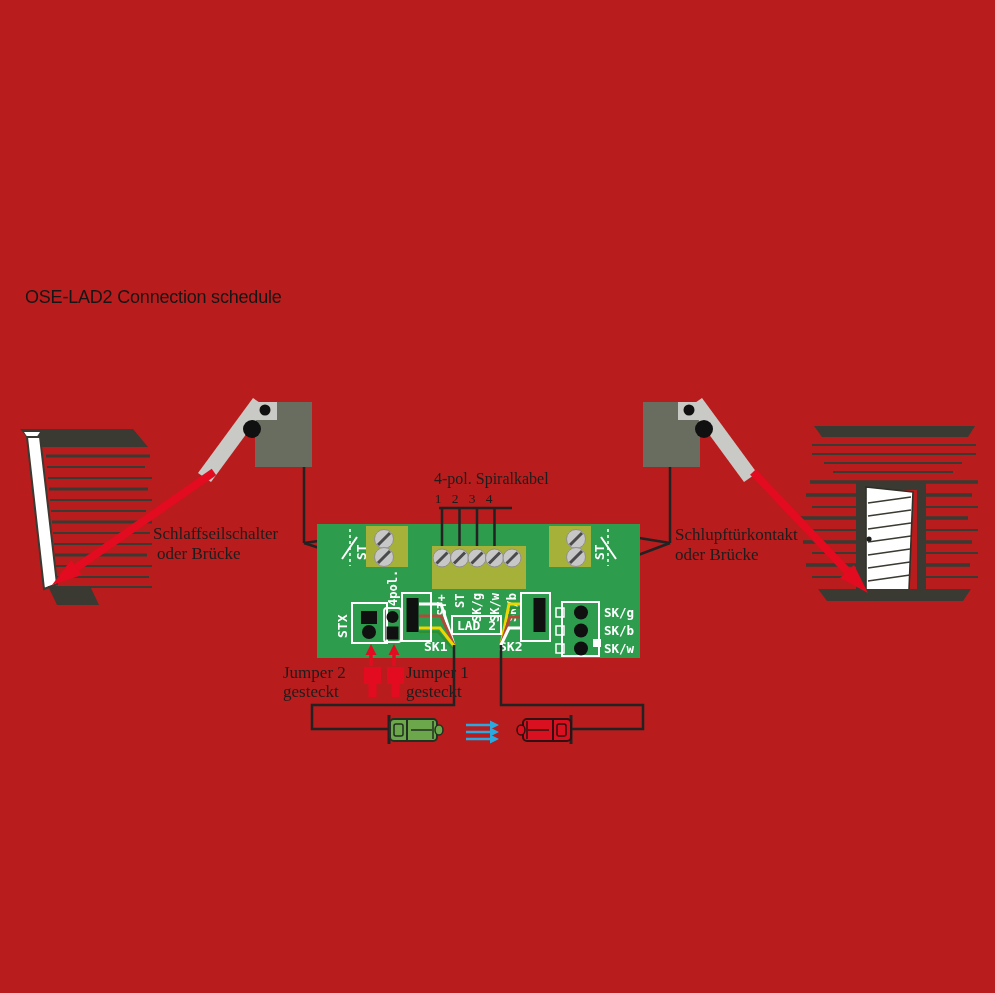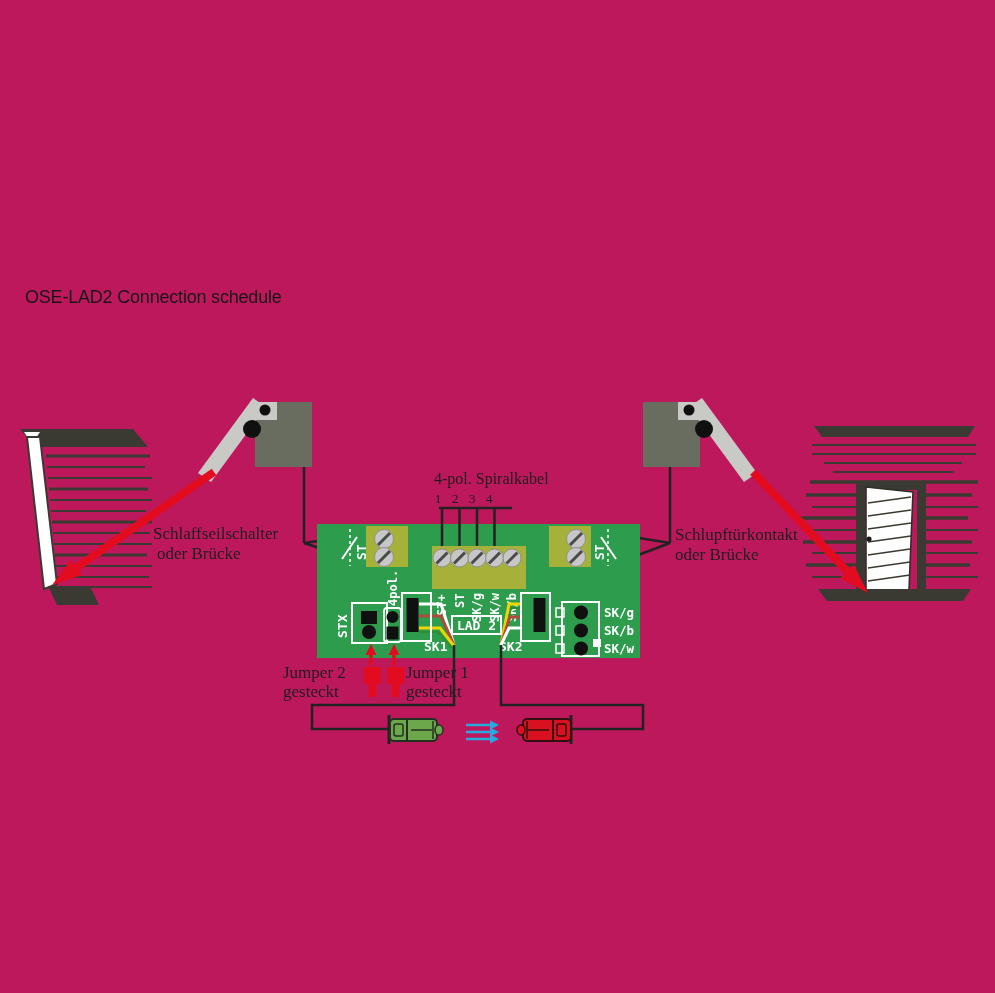--- a/index.html
+++ b/index.html
@@ -1,16 +1,16 @@
 <!DOCTYPE html>
 <html style="--pcb_green: #2d9c4d; --terminal_olive: #a6b139; --signal_red: #e30b20; --beam_cyan: #2aa9e0; --wire_yellow: #f0d500; --wire_green: #2f8f2f; --wire_red: #b04a3a; --device_grey: #696d5f; --lever_grey: #c9c9c5; --door_dark: #3a3a32; --sensor_green: #6da74b; --sensor_red: #d8101f;"><head>
 <meta charset="utf-8">
 <style>
   html,body{margin:0;padding:0;background:#fff;}
-  #stage{position:relative;width:995px;height:993px;background:#be185d;overflow:hidden;
+  #stage{position:relative;width:995px;height:993px;background:#b91c1c;overflow:hidden;
          font-family:"Liberation Sans",sans-serif;}
   svg{position:absolute;left:0;top:0;}
   .title-text{font-family:"Liberation Sans",sans-serif;font-size:18px;fill:#161616;letter-spacing:-0.2px;}
   .serif{font-family:"Liberation Serif",serif;fill:#1d1d1d;}
   .mono{font-family:"DejaVu Sans Mono",monospace;font-weight:bold;fill:#ffffff;}
   .pcb{fill:var(--pcb_green);}
   .olive{fill:var(--terminal_olive);}
   .dark{fill:var(--door_dark);}
   .doorline{stroke:var(--door_dark);}
   .wire{stroke:#222222;stroke-width:2.5;fill:none;}

